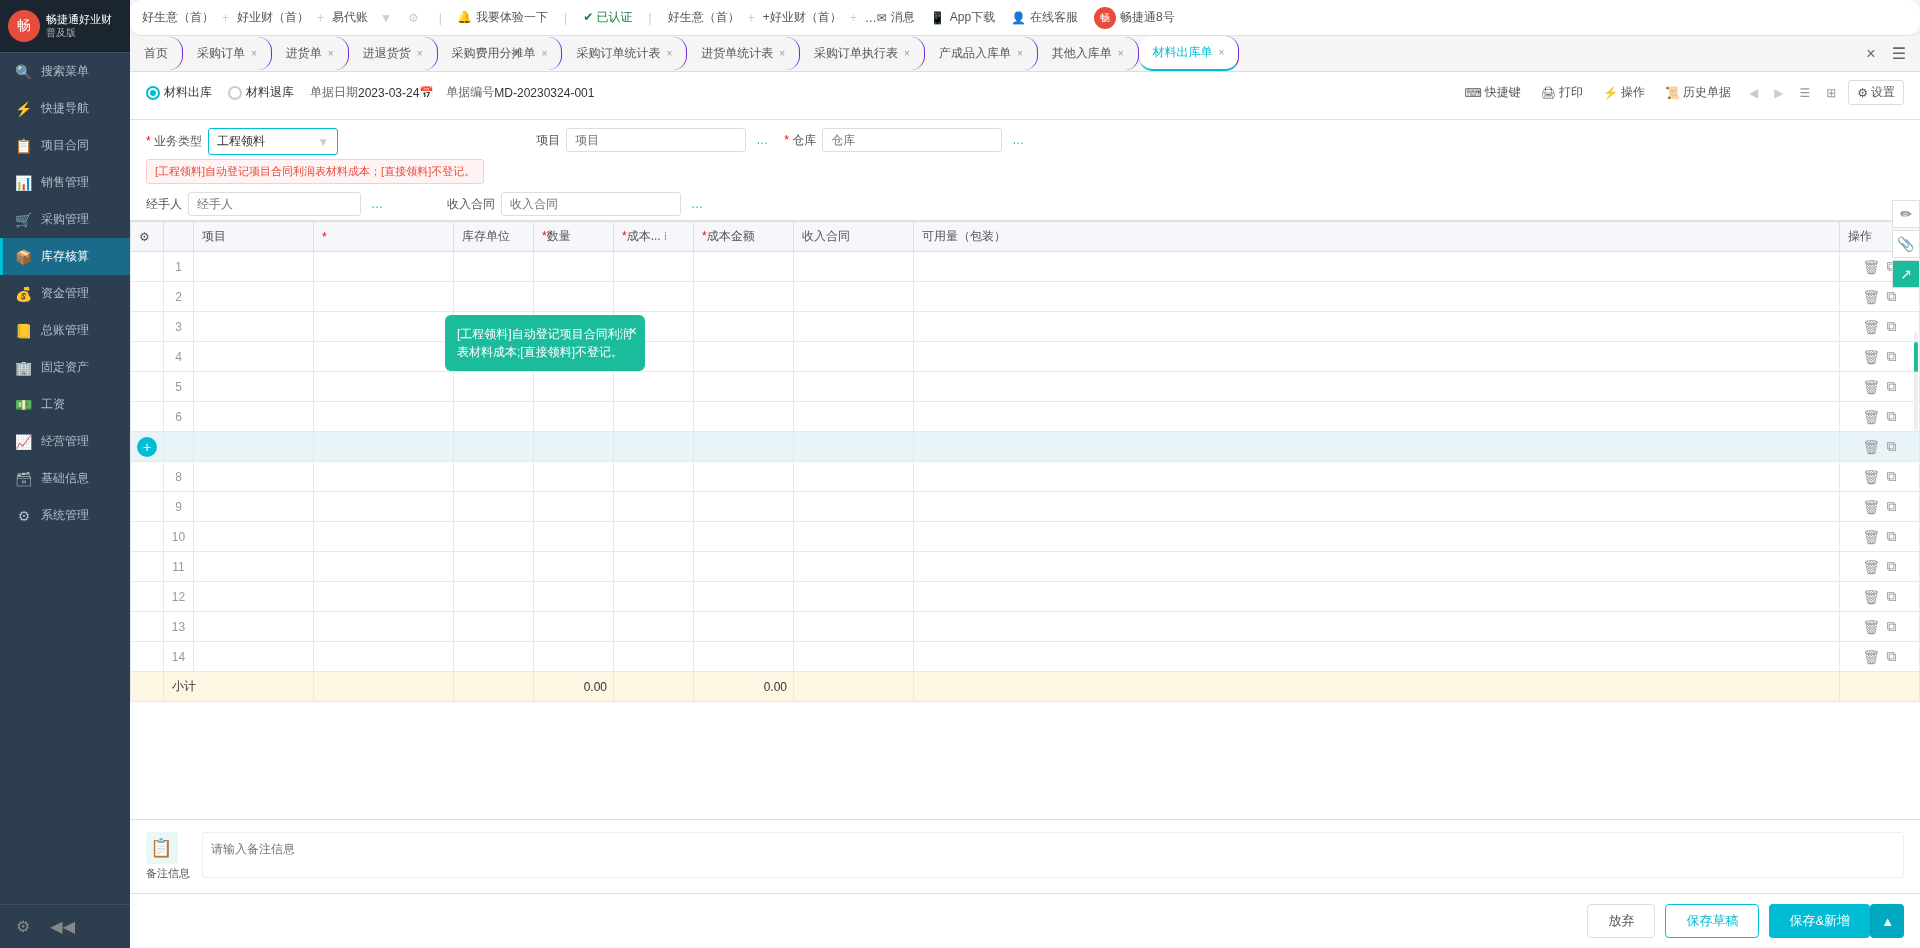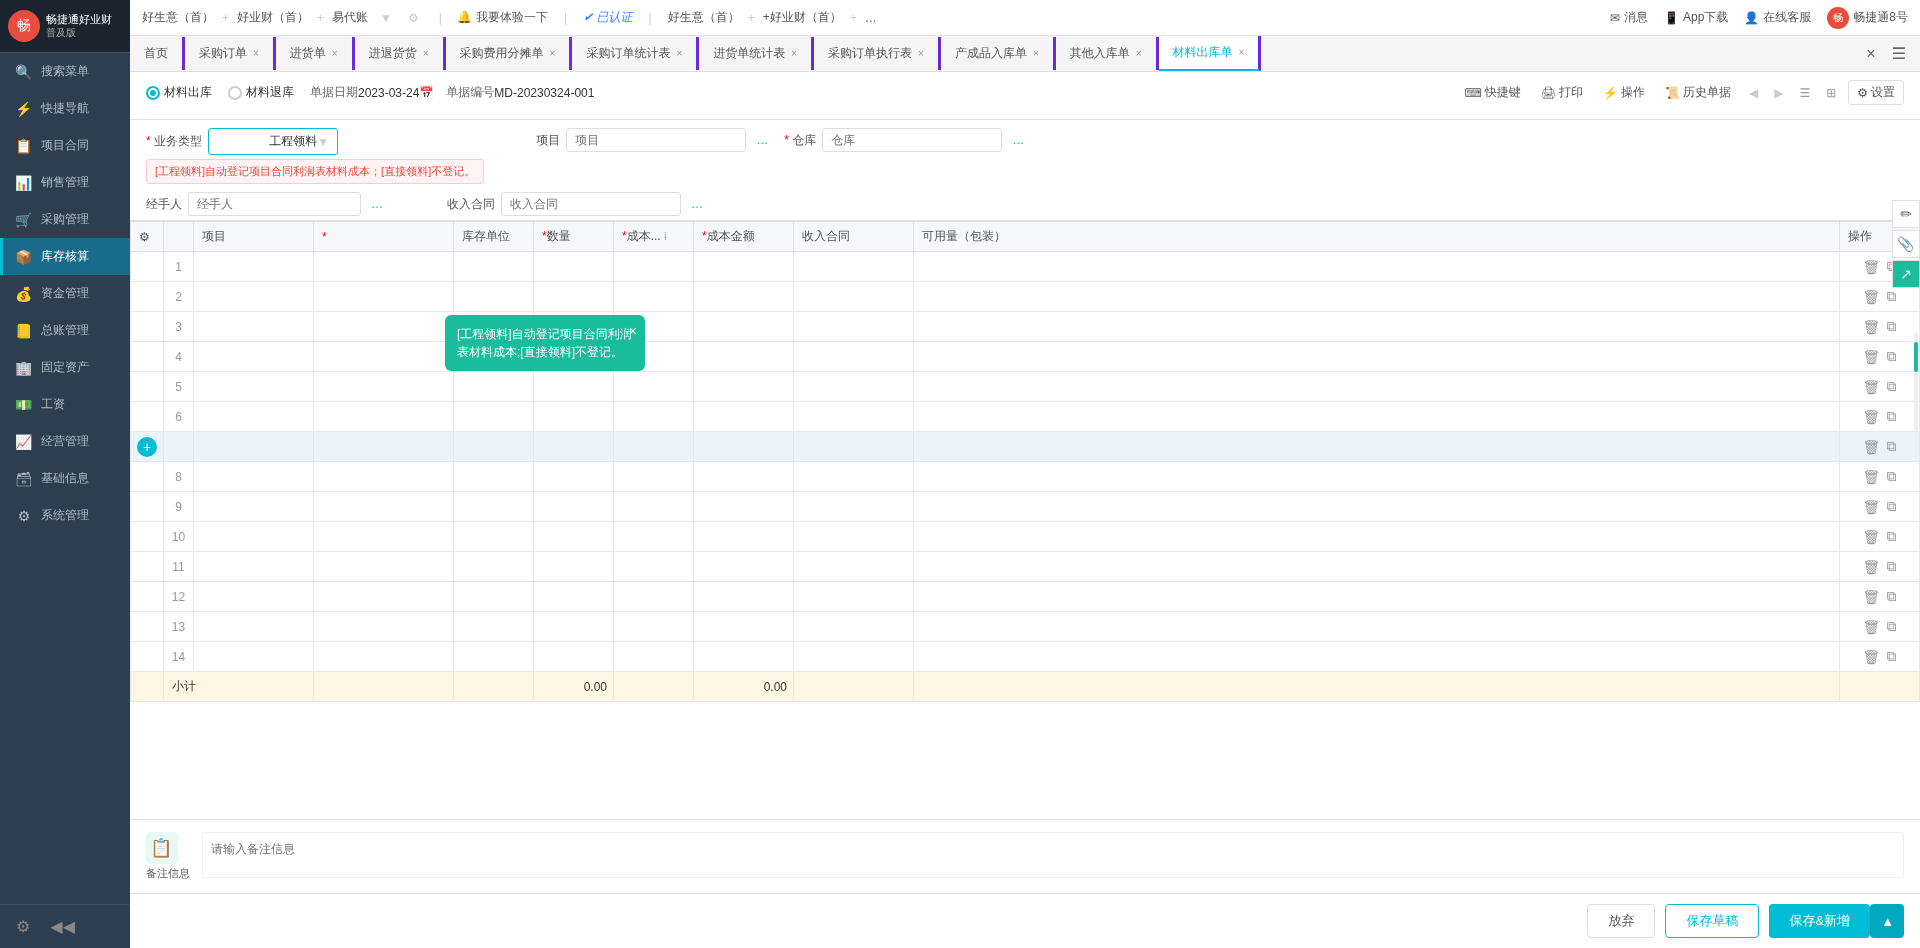--- a/index.html
+++ b/index.html
@@ -17,31 +17,31 @@
     .sidebar-item { padding: 10px 12px; display: flex; align-items: center; gap: 8px; cursor: pointer; color: #b0bec5; font-size: 12px; border-left: 3px solid transparent; }
     .sidebar-item.active { background: #1a6b8a; color: #fff; border-left: 3px solid #00bcd4; }
     .sidebar-item-icon { width: 18px; text-align: center; font-size: 14px; }
     .sidebar-bottom { margin-top: auto; display: flex; padding: 8px; gap: 4px; border-top: 1px solid #3d5166; }
     .sidebar-bottom-btn { padding: 4px 8px; color: #888; cursor: pointer; font-size: 16px; }
 
     
     .main-area { flex: 1; display: flex; flex-direction: column; overflow: hidden; }
 
     
-    .top-bar { background: #fff; height: 36px; display: flex; align-items: center; justify-content: space-between; padding: 12px 12px; border-bottom: 1px solid #e0e0e0; font-size: 12px; flex-shrink: 0; }
+    .top-bar { background: #fff; height: 36px; display: flex; align-items: center; justify-content: flex-start; padding: 12px 12px; border-bottom: 1px solid #e0e0e0; font-size: 12px; flex-shrink: 0; border-radius: 12px; }
     .top-bar-left { display: flex; align-items: center; gap: 8px; flex-wrap: nowrap; overflow: hidden; }
     .top-bar-nav-item { color: #555; cursor: pointer; white-space: nowrap; font-size: 12px; }
     .top-bar-separator { color: #ccc; }
     .top-bar-right { display: flex; align-items: center; gap: 16px; font-size: 12px; flex-shrink: 0; }
     .top-bar-right-item { color: #555; cursor: pointer; display: flex; align-items: center; gap: 4px; }
-    .certified-badge { color: #3b82f6; display: flex; align-items: center; gap: 3px; font-style: italic; }
+    .certified-badge { color: #15803d; display: flex; align-items: center; gap: 3px; }
 
     
     .tab-bar { background: #f5f5f5; display: flex; align-items: center; border-bottom: 1px solid #ddd; flex-shrink: 0; overflow-x: auto; }
-    .tab-item { padding: 8px 14px; font-size: 12px; color: #555; cursor: pointer; white-space: nowrap; border-right: 3px solid #6d28d9; display: flex; align-items: center; gap: 4px; background: #f5f5f5; }
+    .tab-item { padding: 8px 14px; font-size: 12px; color: #555; cursor: pointer; white-space: nowrap; border-right: 1px solid #6d28d9; display: flex; align-items: center; gap: 4px; background: #f5f5f5; border-radius: 14px; }
     .tab-item.active { background: #fff; color: #00bcd4; border-bottom: 2px solid #00bcd4; }
     .tab-close { color: #999; font-size: 10px; cursor: pointer; margin-left: 2px; }
     .tab-bar-actions { margin-left: auto; display: flex; align-items: center; padding: 0 8px; gap: 4px; flex-shrink: 0; }
     .tab-bar-btn { padding: 2px 6px; cursor: pointer; color: #666; font-size: 16px; }
 
     
     .content-area { flex: 1; display: flex; flex-direction: column; overflow: hidden; background: #fff; }
 
     
     .doc-header { padding: 8px 16px; border-bottom: 1px solid #e0e0e0; background: #fff; flex-shrink: 0; }
@@ -55,21 +55,21 @@
     .doc-meta-item { display: flex; align-items: center; }
     .doc-meta-label { color: #666; }
     .doc-meta-value { color: #333; font-weight: 500; }
     .doc-header-actions { display: flex; gap: 8px; align-items: center; font-size: 12px; }
     .doc-action-btn { display: flex; align-items: center; gap: 3px; color: #555; cursor: pointer; padding: 2px 6px; }
     .settings-btn { background: none; border: 1px solid #ddd; padding: 3px 8px; border-radius: 3px; color: #555; cursor: pointer; font-size: 12px; display: flex; align-items: center; gap: 3px; }
     .form-field { display: flex; align-items: center; gap: 6px; min-width: 200px; }
     .form-label { color: #555; font-size: 12px; white-space: nowrap; }
     .form-label.required::before { content: '* '; color: red; }
     .form-input { border: 1px solid #ddd; border-radius: 3px; padding: 4px 8px; font-size: 12px; min-width: 120px; outline: none; }
-    .form-select { border: 1px solid #00bcd4; border-radius: 3px; padding: 4px 8px; font-size: 12px; min-width: 120px; background: #fff; display: flex; align-items: center; justify-content: flex-end; cursor: pointer; }
+    .form-select { border: 1px solid #00bcd4; border-radius: 3px; padding: 4px 8px; font-size: 12px; min-width: 120px; background: #fff; display: flex; align-items: center; justify-content: space-between; cursor: pointer; }
     .form-hint { background: #fff3f3; border: 1px solid #ffcccc; border-radius: 3px; padding: 4px 8px; font-size: 11px; color: #e74c3c; }
     .dots-link { color: #00bcd4; cursor: pointer; padding: 0 4px; }
 
     
     .tooltip-popup { position: absolute; background: #1abc9c; color: white; padding: 10px 12px; border-radius: 6px; font-size: 12px; line-height: 1.5; max-width: 200px; z-index: 1000; }
     .tooltip-popup .close-btn { position: absolute; top: 6px; right: 8px; cursor: pointer; font-size: 14px; color: white; }
 
     
     .table-container { flex: 1; overflow: auto; position: relative; }
     .data-table { width: 100%; border-collapse: collapse; font-size: 12px; }

